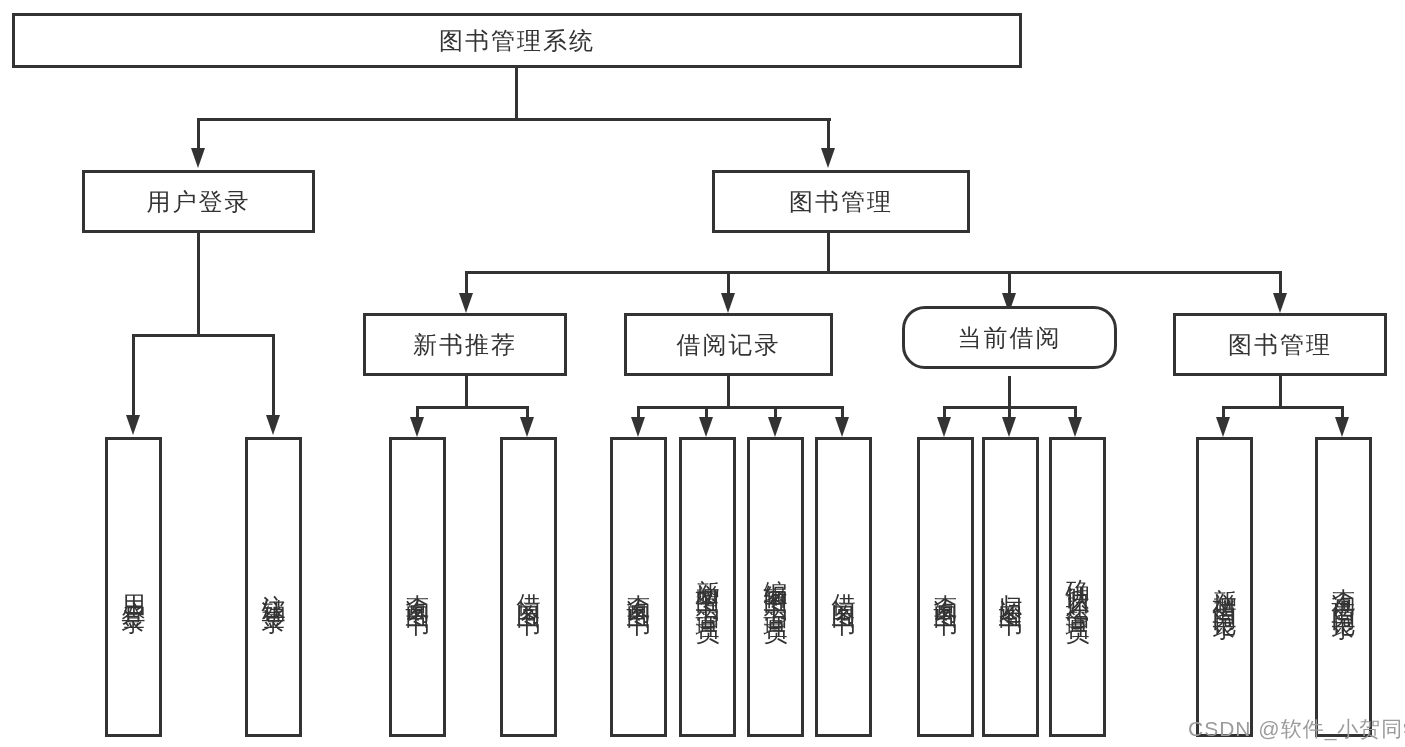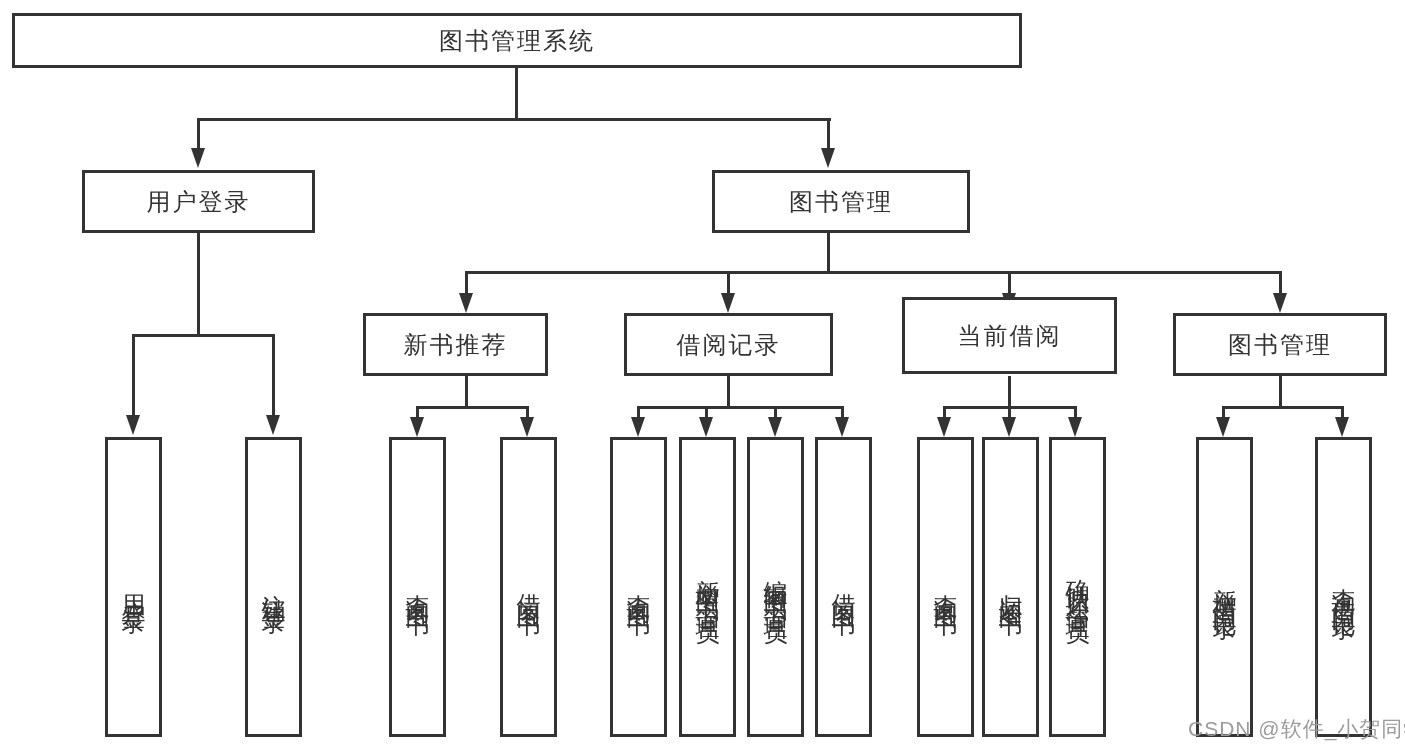--- a/index.html
+++ b/index.html
@@ -107,27 +107,27 @@
     <span class="lbl">图书管理系统</span>
   </div>
 
   <div class="box" style="left:82px;top:170px;width:233px;height:63px;">
     <span class="lbl">用户登录</span>
   </div>
   <div class="box" style="left:712px;top:170px;width:258px;height:63px;">
     <span class="lbl">图书管理</span>
   </div>
 
-  <div class="box" style="left:363px;top:313px;width:185px;height:63px;">
+  <div class="box" style="left:363px;top:313px;width:204px;height:63px;">
     <span class="lbl">新书推荐</span>
   </div>
   <div class="box" style="left:624px;top:313px;width:209px;height:63px;">
     <span class="lbl">借阅记录</span>
   </div>
-  <div class="box" style="left:902px;top:297px;width:215px;height:77px;">
+  <div class="box" style="left:902px;top:306px;width:215px;height:63px;border-radius:23px;">
     <span class="lbl">当前借阅</span>
   </div>
   <div class="box" style="left:1173px;top:313px;width:214px;height:63px;">
     <span class="lbl">图书管理</span>
   </div>
 
   <div class="box leaf" style="left:105px;top:437px;">
     <span class="lbl">用户登录</span>
   </div>
   <div class="box leaf" style="left:245px;top:437px;">

